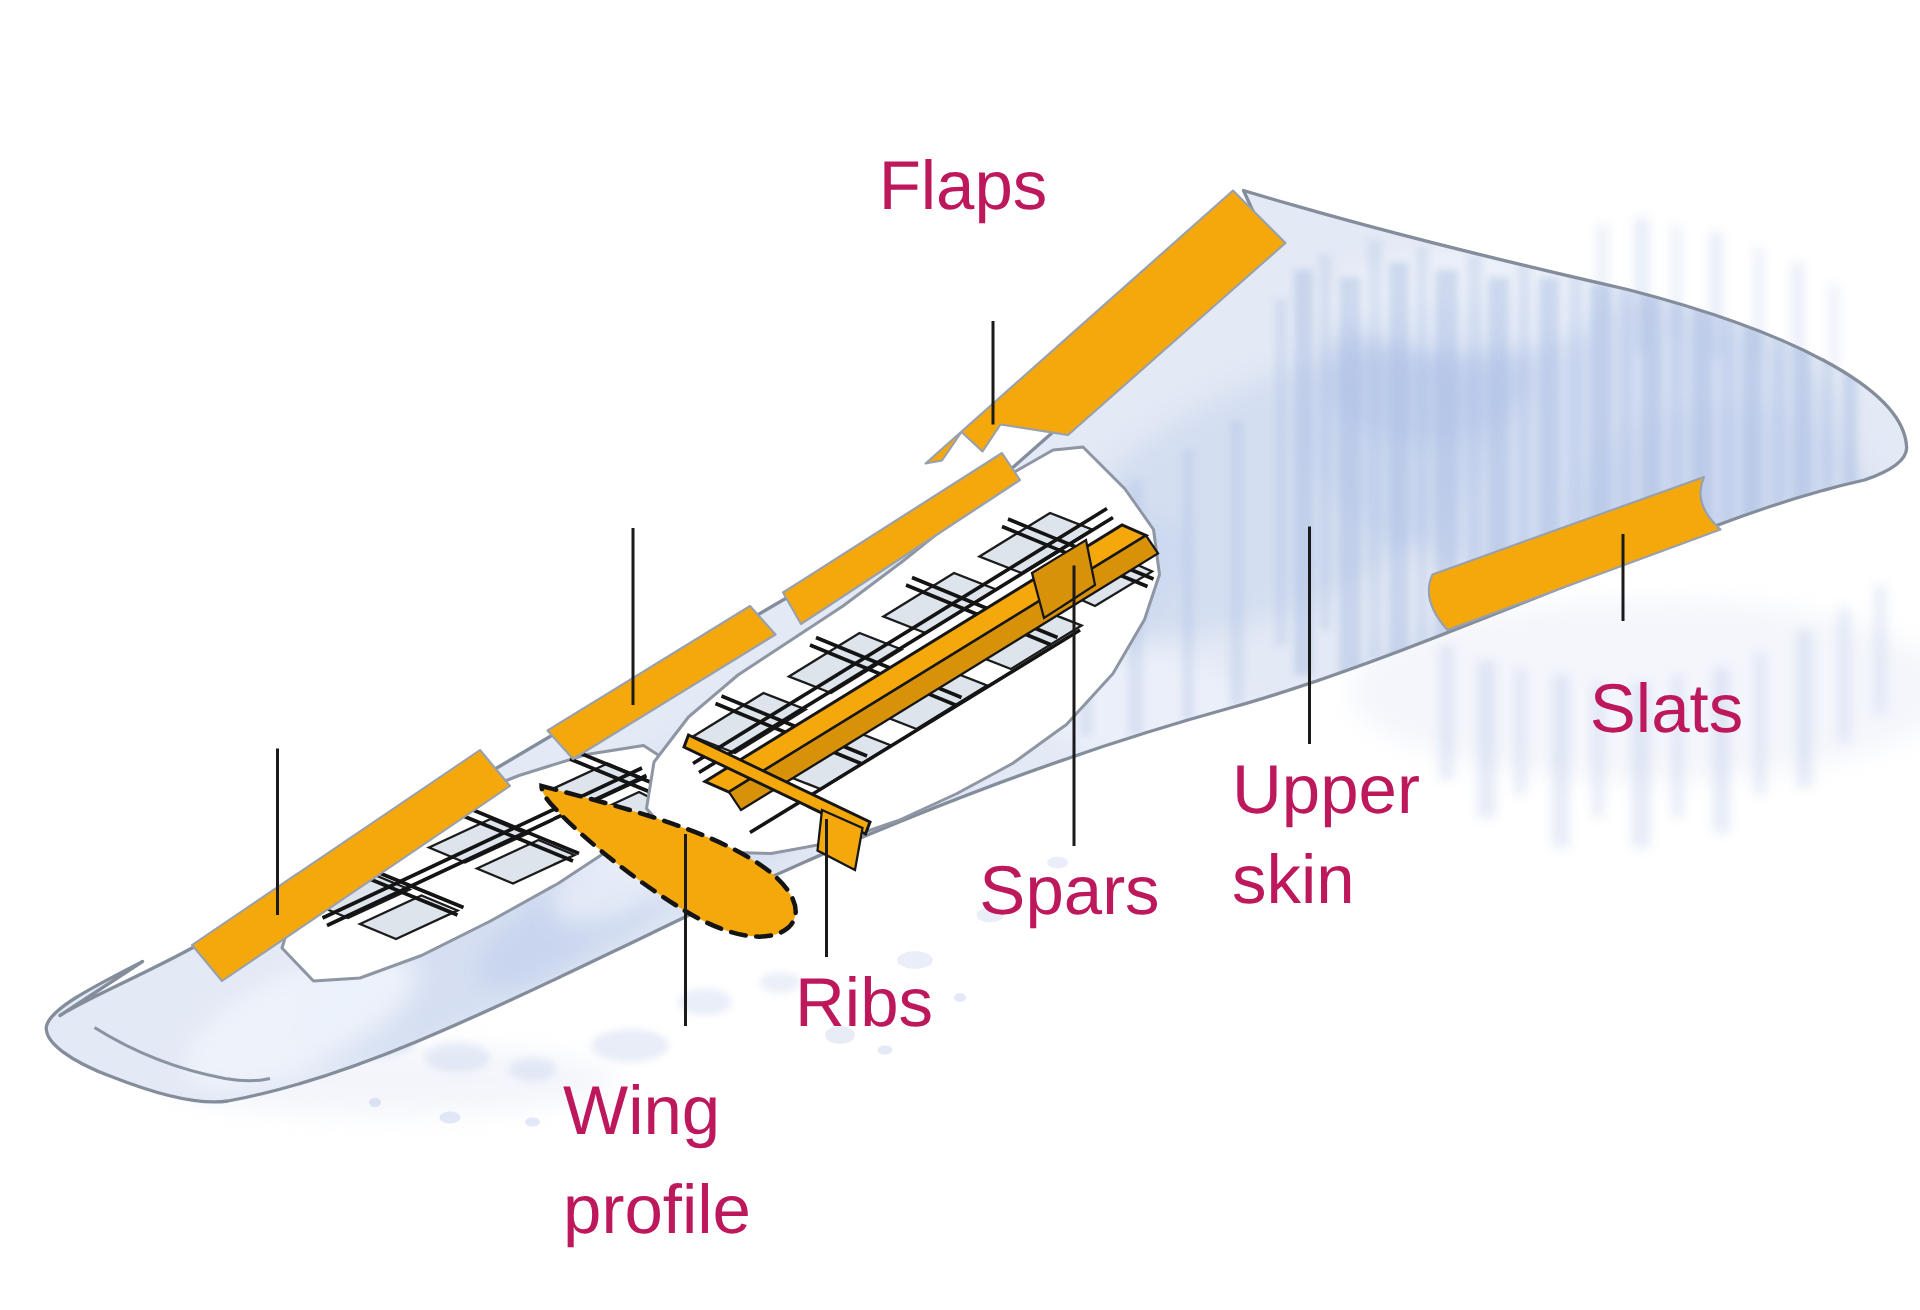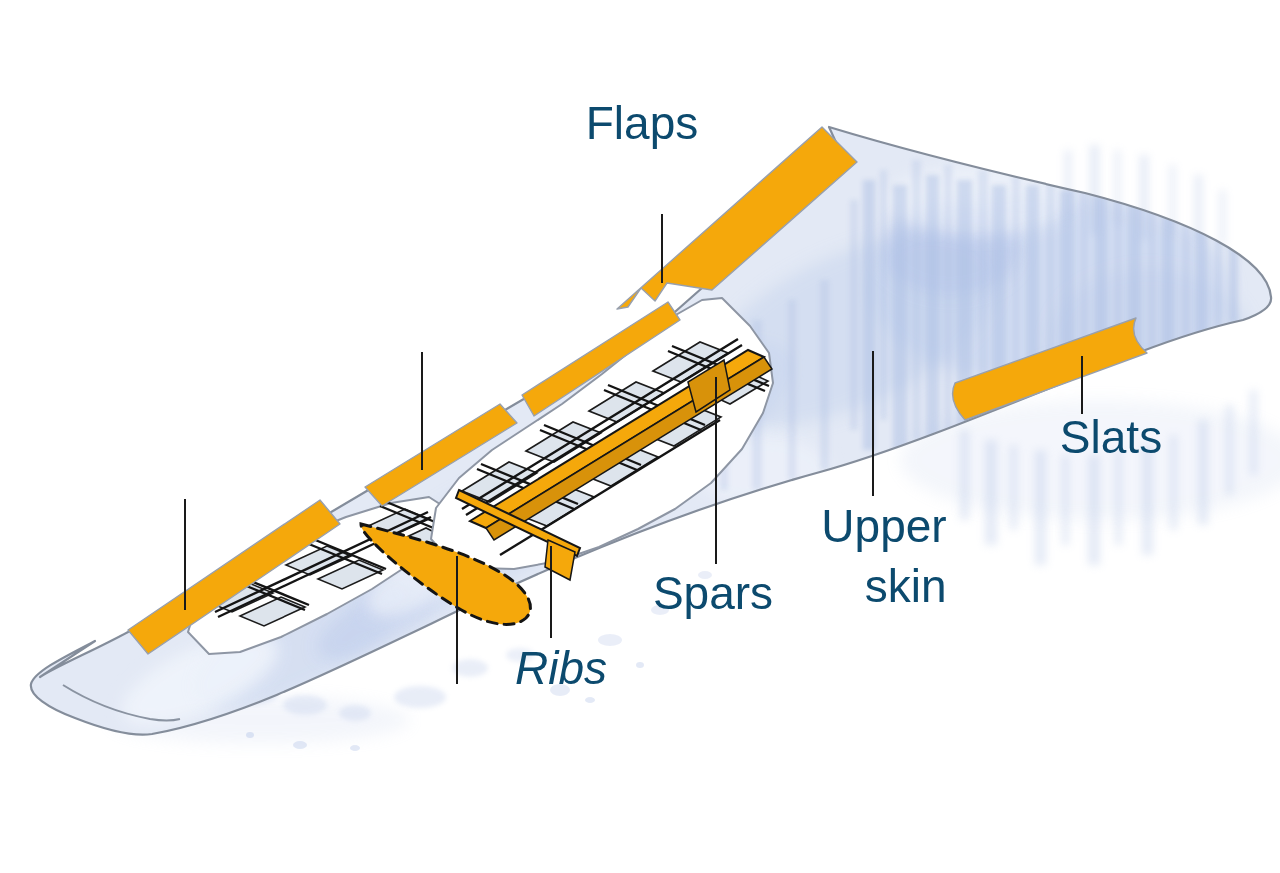--- a/index.html
+++ b/index.html
@@ -2,32 +2,32 @@
 <html><head>
 <meta charset="utf-8">
 <style>
   html,body{margin:0;padding:0;background:#ffffff;}
   .stage{
     position:relative;width:1280px;height:873px;background:#ffffff;overflow:hidden;
     font-family:"Liberation Sans","DejaVu Sans",sans-serif;
   }
   .stage svg{position:absolute;left:0;top:0;}
   .lbl{
-    position:absolute;color:#0c4a6e;font-size:46px;line-height:1.15;
-    transform:translateX(-50%);text-align:right;white-space:nowrap;
+    position:absolute;color:#be185d;font-size:46px;line-height:1.15;
+    transform:translateX(-50%);text-align:left;white-space:nowrap;
     letter-spacing:0px;user-select:none;
   }
   .lbl span{display:block;}
   .lbl-flaps{left:642px;top:97px;}
   .lbl-spoilers{left:389px;top:240px;}
   .lbl-ailerons{left:139px;top:407px;}
-  .lbl-slats{left:1111px;top:411px;}
+  .lbl-slats{left:1111px;top:446px;}
   .lbl-upper-skin{left:884px;top:496px;line-height:60px;}
   .lbl-spars{left:713px;top:567px;}
-  .lbl-ribs{left:561px;top:642px;font-style:italic;}
+  .lbl-ribs{left:576px;top:642px;}
   .lbl-wing-profile{left:438px;top:707px;line-height:66px;}
 </style>
 </head>
 <body>
 
 <div class="stage">
 
 <svg width="1280" height="873" viewBox="0 0 1280 873">
   <defs>
     <filter id="b2" x="-50%" y="-50%" width="200%" height="200%">
@@ -222,14 +222,18 @@
 </svg>
 
 <div class="lbl lbl-flaps">Flaps</div>
 <div class="lbl lbl-slats">Slats</div>
 <div class="lbl lbl-spars">Spars</div>
 <div class="lbl lbl-upper-skin">
   <span>Upper</span>
   <span>skin</span>
 </div>
 <div class="lbl lbl-ribs">Ribs</div>
-
+<div class="lbl lbl-wing-profile">
+  <span>Wing</span>
+  <span>profile</span>
 </div>
 
+</div>
+
 </body></html>

